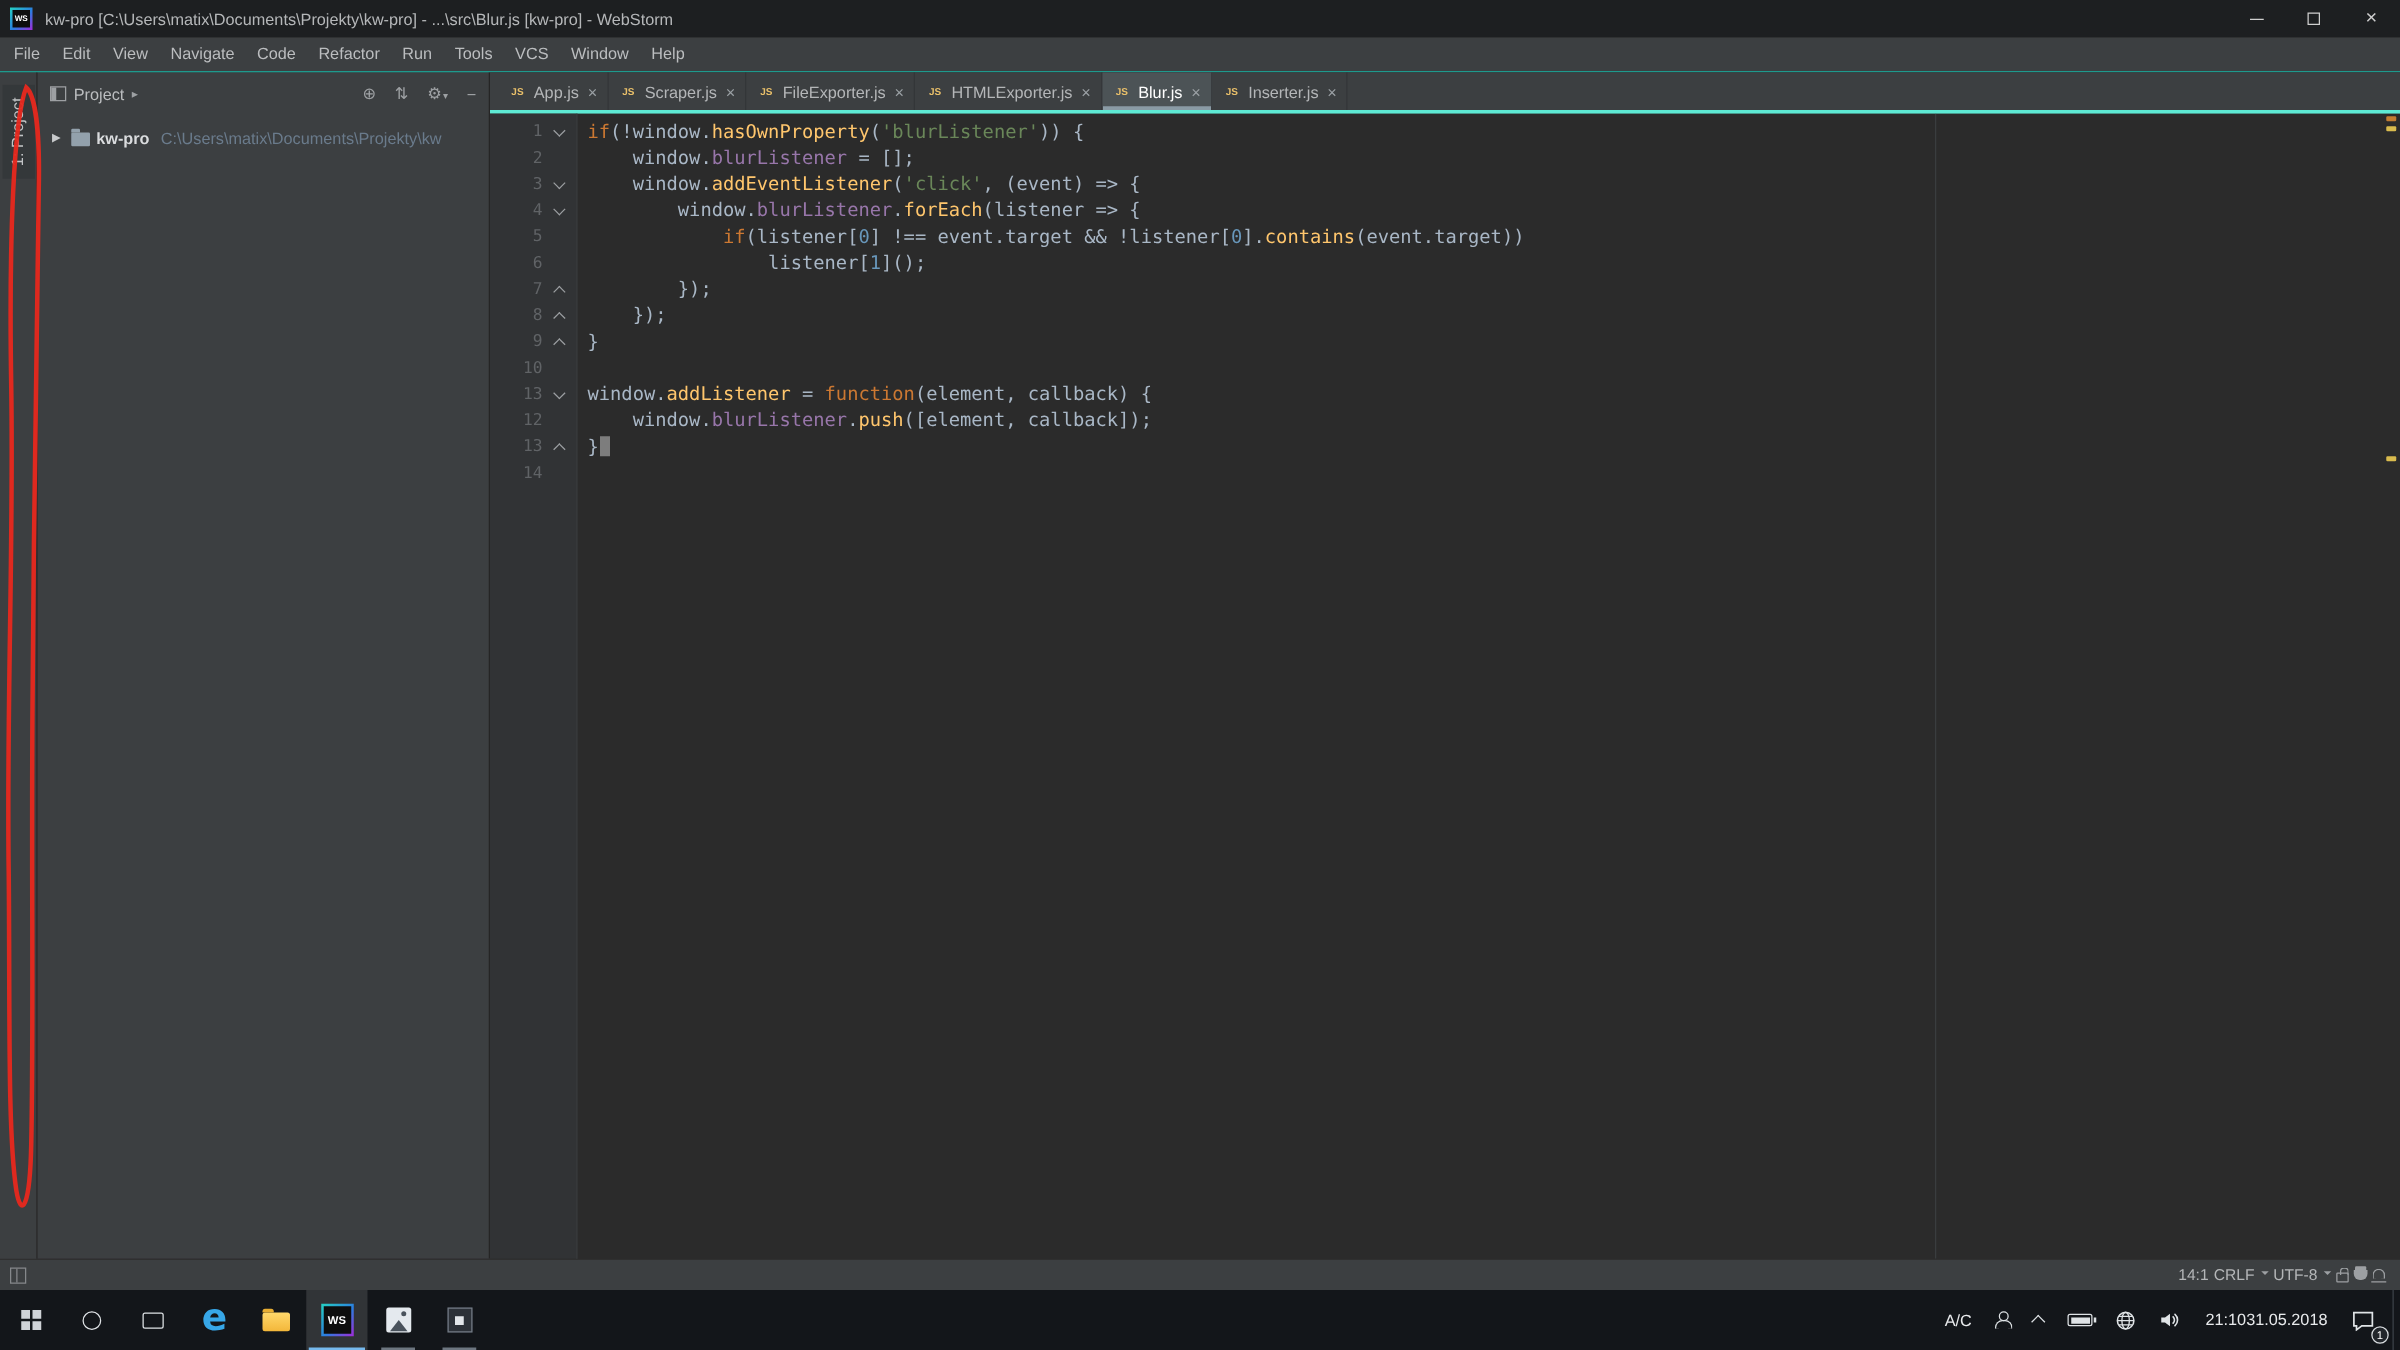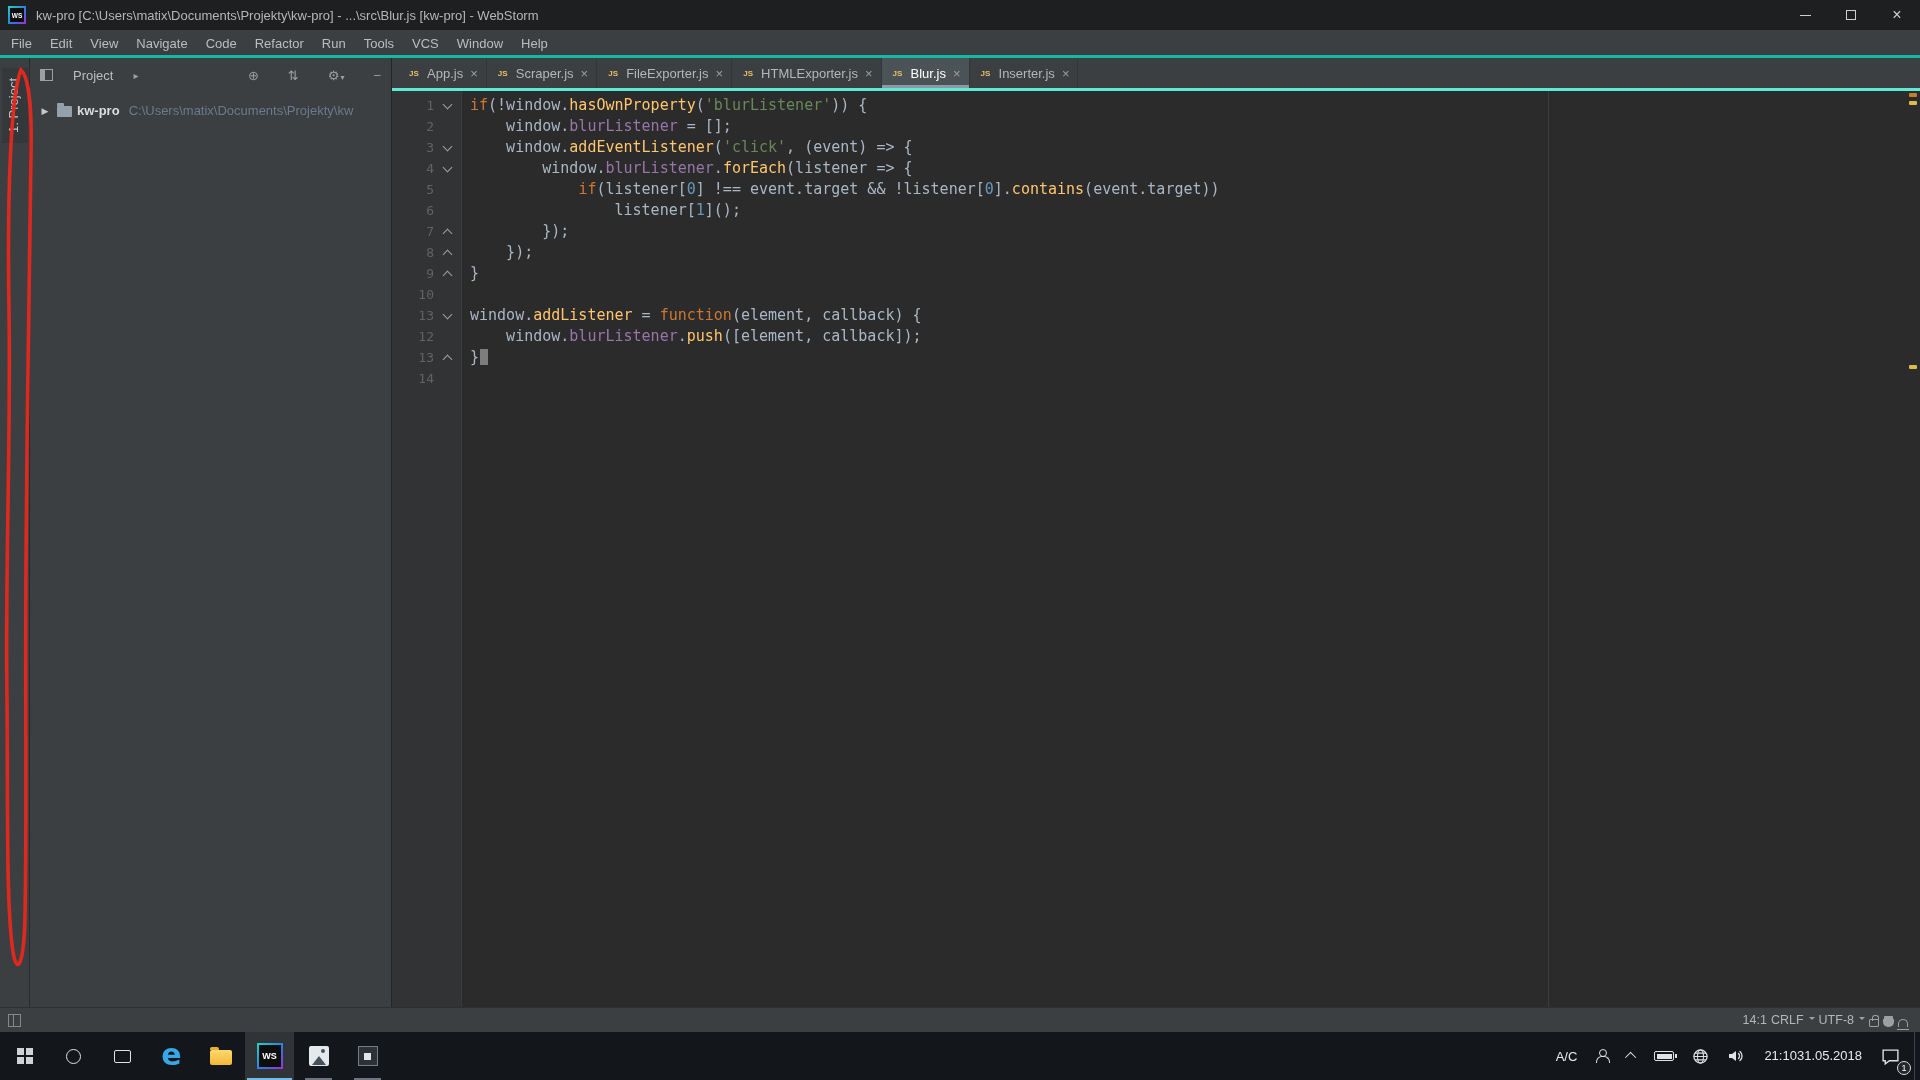--- a/index.html
+++ b/index.html
@@ -15,31 +15,31 @@
   .gl-max{width:10px;height:10px;border:1px solid #cfcfcf;display:inline-block}
   .gl-close{font-size:16px;line-height:1}
 
   
   .ws-badge{padding:2px;background:linear-gradient(135deg,#25d2c2,#2b7de0 55%,#a22bd8);display:inline-flex}
   .ws-badge-in{background:#0e0e0e;color:#fff;font-weight:bold;display:flex;align-items:center;justify-content:center;width:22px;height:22px;font-size:9px}
   .ws-badge.sm{margin:0 8px}
   .ws-badge.sm .ws-badge-in{width:14px;height:14px;font-size:6.5px}
 
   
-  .menubar{height:28px;background:#3c3f41;border-bottom:3px solid #14b8a6;display:flex;align-items:flex-start;padding-left:2px;flex:0 0 auto}
+  .menubar{height:28px;background:#3c3f41;border-bottom:1px solid #14b8a6;display:flex;align-items:flex-end;padding-left:2px;flex:0 0 auto}
   .menu-item{padding:0 9px;font-size:13px;color:#bbbdbf;line-height:28px}
 
   
   .main{flex:1 1 auto;display:flex;min-height:0}
   .stripe{width:30px;background:#3c3f41;border-right:1px solid #2a2a2a;position:relative;flex:0 0 auto}
   .stripe-btn{position:absolute;top:10px;left:2px;width:26px;writing-mode:vertical-rl;transform:rotate(180deg);background:#34383a;color:#c2c4c6;font-size:13px;padding:10px 4px;text-align:center}
 
   
   .panel{width:362px;background:#3c3f41;border-right:1px solid #252525;display:flex;flex-direction:column;flex:0 0 auto;overflow:hidden}
-  .panel-head{height:34px;display:flex;align-items:center;padding:0 10px;color:#bbbdbf;font-size:13px;gap:20px}
+  .panel-head{height:34px;display:flex;align-items:center;padding:0 10px;color:#bbbdbf;font-size:13px;gap:6px}
   .ic-pane{width:13px;height:12px;border:1.2px solid #9da0a3;position:relative;display:inline-block}
   .ic-pane::before{content:'';position:absolute;left:0;top:0;bottom:0;width:4px;background:#9da0a3}
   .head-caret{color:#9da0a3;font-size:10px}
   .panel-head .spacer{flex:1}
   .hicon{color:#9da0a3;font-size:13px;margin-left:9px}
   .hicon .dd-mini{font-size:8px;margin-left:1px}
   .tree{padding-top:6px;font-size:13px;color:#bbbdbf}
   .tree-row{height:25px;display:flex;align-items:center;white-space:nowrap;overflow:hidden;padding-left:8px;gap:5px}
   .tree-row .indent{width:16px;flex:0 0 auto}
   .tree-arrow{width:14px;color:#c8cacc;font-size:9px;text-align:center;flex:0 0 auto}
@@ -86,21 +86,21 @@
   .ic-run{width:0;height:0;border-left:9px solid #53a854;border-top:5.5px solid transparent;border-bottom:5.5px solid transparent}
   .ic-todo{width:12px;height:12px;border:1.4px solid #9da0a3;border-radius:2px;position:relative}
   .ic-todo::before{content:'';position:absolute;left:2px;top:2px;right:2px;height:1.4px;background:#9da0a3;box-shadow:0 3px 0 #9da0a3}
   .ic-bubble{width:13px;height:10px;border:1.4px solid #9da0a3;border-radius:3px;position:relative}
   .ic-bubble::after{content:'';position:absolute;bottom:-6px;left:2px;border:3px solid transparent;border-top-color:#9da0a3}
 
   
   .statusbar{height:25px;background:#3c3f41;border-top:1px solid #2f2f2f;display:flex;align-items:center;font-size:12.5px;color:#b4b6b8;padding:0 12px 0 8px;flex:0 0 auto}
   .ic-switch{width:13px;height:13px;border:1.2px solid #85888b;position:relative;display:inline-block}
   .ic-switch::before{content:'';position:absolute;top:0;bottom:0;left:4px;width:1.2px;background:#85888b}
-  .sb-right{margin-left:auto;display:flex;align-items:flex-end;gap:4px}
+  .sb-right{margin-left:auto;display:flex;align-items:flex-start;gap:4px}
   .dd::after{content:'';display:inline-block;margin-left:5px;border:3.5px solid transparent;border-top-color:#9da0a3;vertical-align:1px}
   .ic-lock{width:10px;height:8px;border:1.2px solid #9da0a3;border-radius:1px;position:relative;display:inline-block;margin-top:5px}
   .ic-lock::before{content:'';position:absolute;top:-5px;left:1.5px;width:5px;height:5px;border:1.2px solid #9da0a3;border-bottom:none;border-radius:3px 3px 0 0}
   .ic-hector{width:11px;height:11px;position:relative;display:inline-block}
   .ic-hector::before{content:'';position:absolute;top:0;left:1px;right:1px;height:4px;background:#9da0a3;border-radius:1px}
   .ic-hector::after{content:'';position:absolute;top:3px;left:0;right:0;bottom:0;background:#9da0a3;border-radius:0 0 5px 5px}
   .ic-bell{width:10px;height:8px;border:1.4px solid #9da0a3;border-bottom:none;border-radius:5px 5px 0 0;position:relative;display:inline-block;margin-top:2px}
   .ic-bell::after{content:'';position:absolute;bottom:-3px;left:-2px;right:-2px;height:1.4px;background:#9da0a3}
 
   

